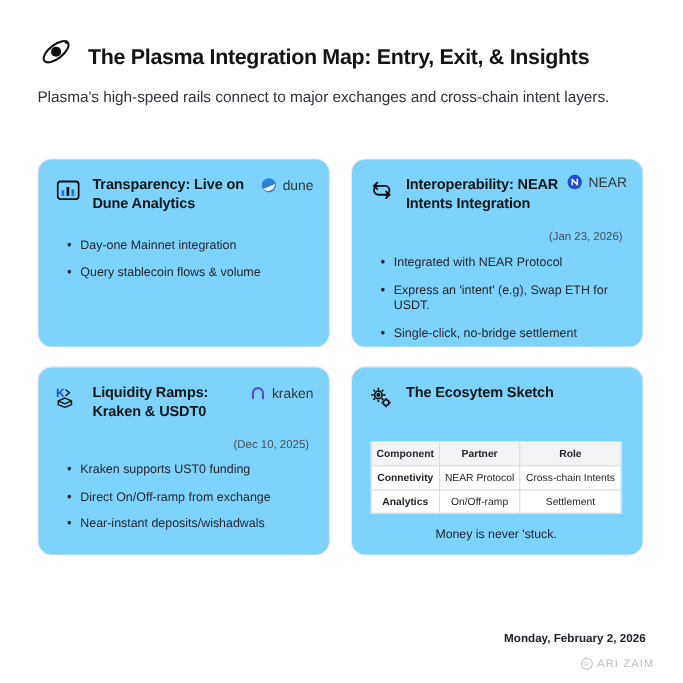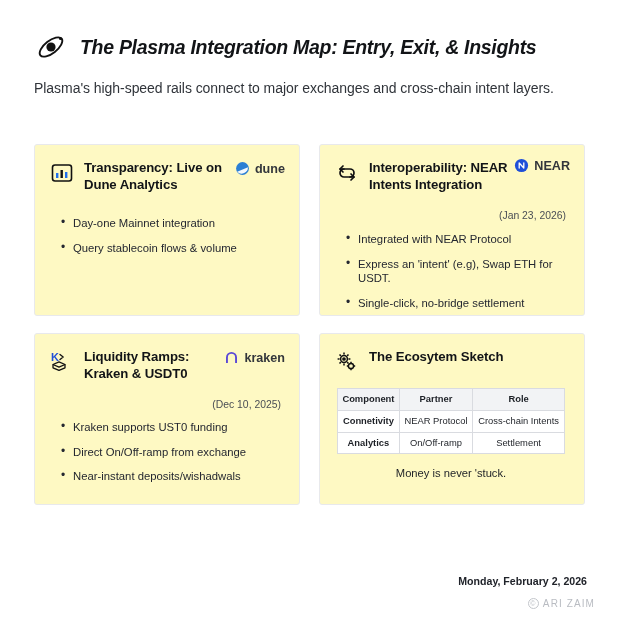--- a/index.html
+++ b/index.html
@@ -15,24 +15,23 @@
   }
   .page {
     position: absolute;
     inset: 0;
     padding: 24px 34px 0 34px;
   }
 
   
   .header-row {
     display: flex;
-    align-items: center;
+    align-items: flex-end;
     gap: 12px;
     margin-top: 6px;
-    font-style: italic;
   }
   .logo-badge {
     width: 34px;
     height: 34px;
     flex: 0 0 34px;
     display: flex;
     align-items: center;
     justify-content: center;
   }
   .title {
@@ -51,23 +50,23 @@
 
   
   .grid {
     margin-top: 48px;
     display: grid;
     grid-template-columns: 266px 266px;
     grid-template-rows: 172px 172px;
     gap: 17px 19px;
   }
   .card {
-    background: #fef9c3;
+    background: #7dd3fc;
     border: 1px solid #e8e9ec;
-    border-radius: 3px;
+    border-radius: 13px;
     padding: 14px 16px 12px 14px;
     position: relative;
   }
   .card-head {
     display: flex;
     align-items: flex-start;
     gap: 9px;
   }
   .card-icon {
     width: 26px;
@@ -87,21 +86,21 @@
     max-width: 150px;
   }
   .brand {
     position: absolute;
     right: 14px;
     top: 16px;
     display: flex;
     align-items: center;
     gap: 5px;
     font-size: 12.6px;
-    font-weight: bold;
+    font-weight: normal;
     color: #33363b;
   }
   .brand.near { top: 13px; }
   .brand-mark {
     width: 15px;
     height: 15px;
     display: flex;
     align-items: center;
     justify-content: center;
   }
@@ -131,21 +130,21 @@
     top: -1px;
     font-size: 12px;
     color: #242730;
   }
   .card.c1 ul.bullets { margin-top: 22px; }
   .card.c2 ul.bullets { margin-top: 11px; }
   .card.c3 ul.bullets { margin-top: 10px; }
 
   
   table.eco {
-    margin: 13px auto 0 auto;
+    margin: 26px auto 0 auto;
     border-collapse: collapse;
     width: 228px;
     background: #fff;
   }
   table.eco th, table.eco td {
     border: 1px solid #d9dbe0;
     font-size: 9.4px;
     padding: 5px 3px;
     text-align: center;
     color: #1d2026;

